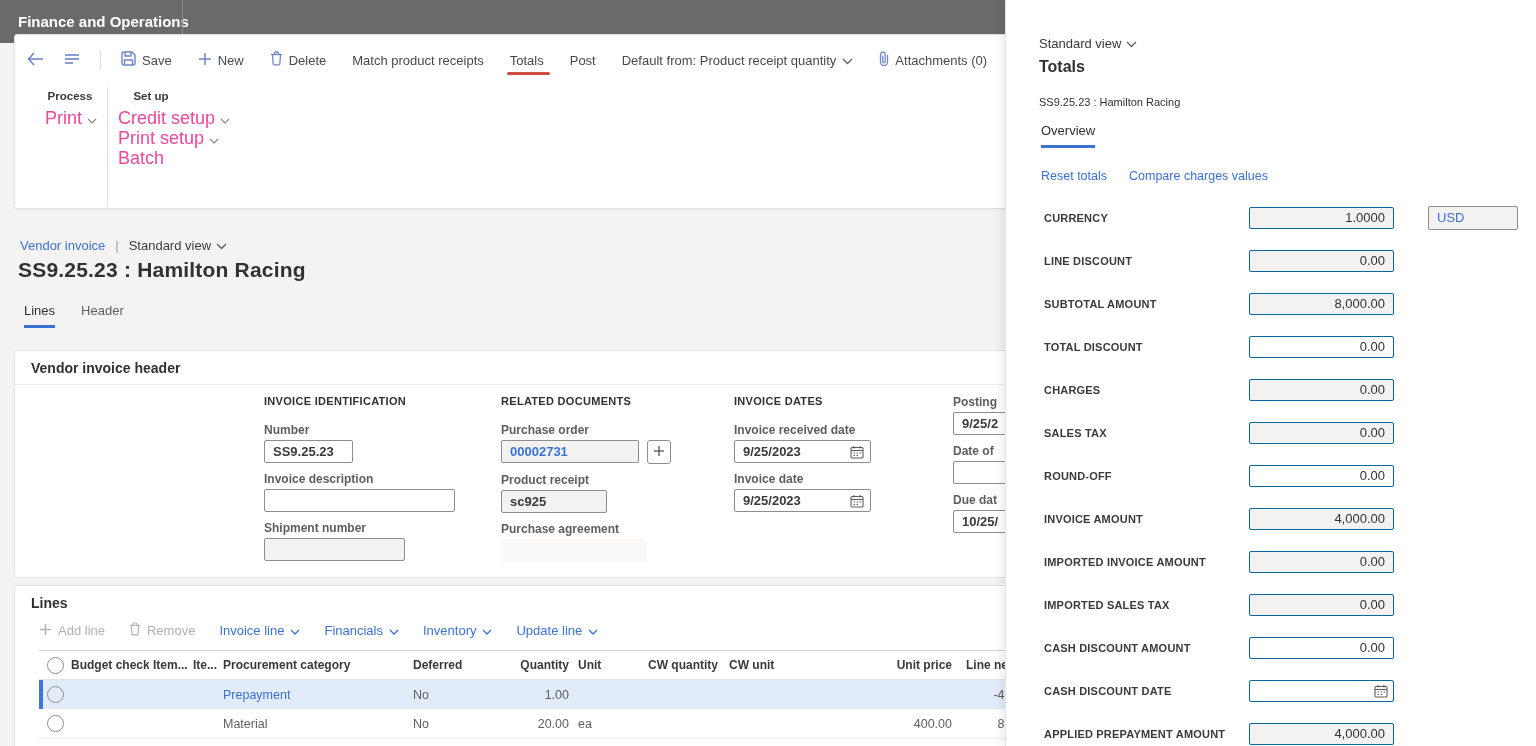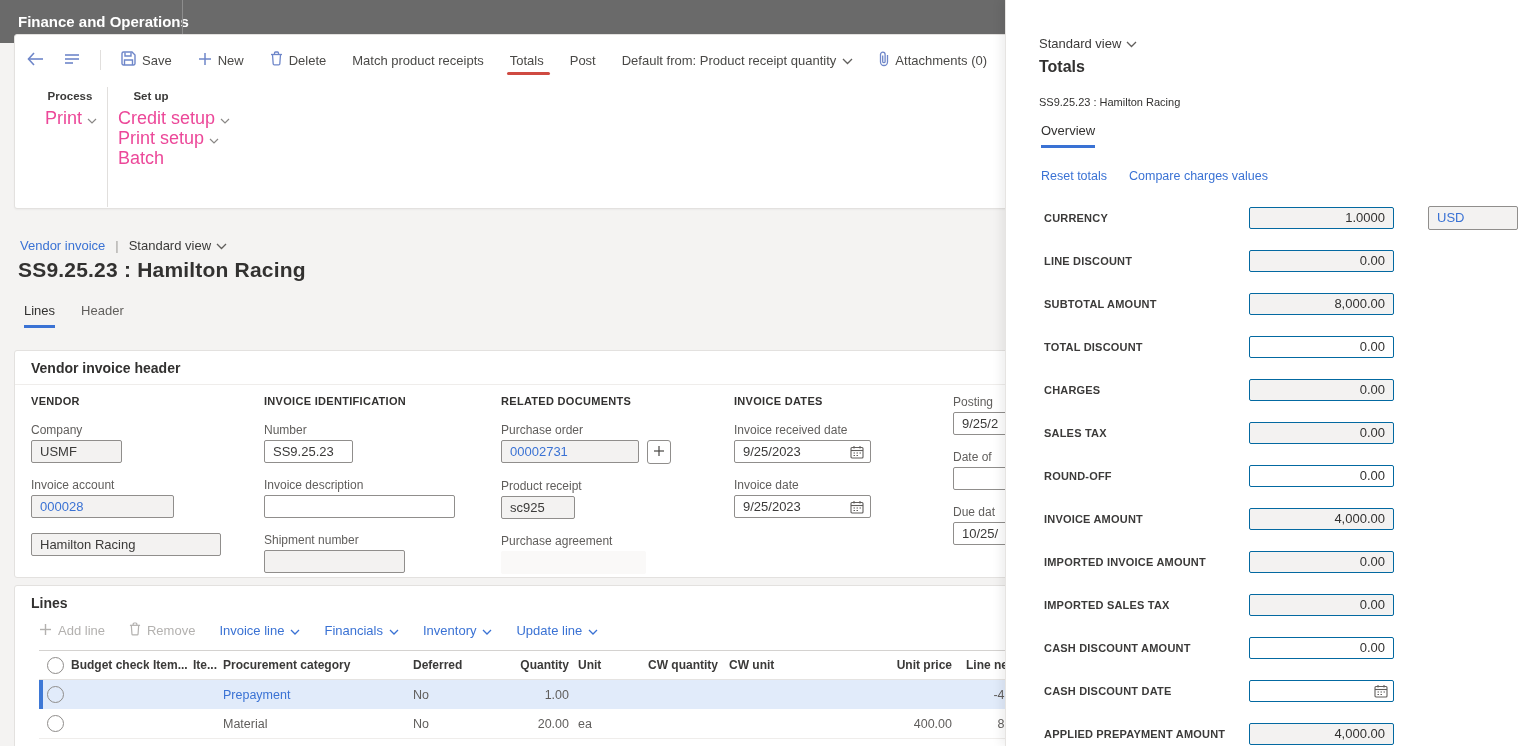--- a/index.html
+++ b/index.html
@@ -39,21 +39,21 @@
   .tab.active{color:#323130;border-bottom:3px solid #3a72d4;}
 
   
   .card{position:absolute;background:#fff;border:1px solid #e3e1df;border-radius:3px;}
   .card-title{position:absolute;left:16px;top:9px;font-size:14px;font-weight:700;color:#323130;}
   .header-card{left:14px;top:350px;width:1508px;height:226px;}
   .card-title-rule{position:absolute;left:0;top:33px;width:100%;height:1px;background:#efedeb;}
 
   .fcol{position:absolute;top:44px;}
   .fgroup-h{font-size:11px;font-weight:700;color:#323130;letter-spacing:.3px;height:14px;margin-bottom:14px;}
-  .fblock{margin-bottom:15px;}
+  .fblock{margin-bottom:9px;font-weight:bold;}
   .flabel{font-size:12px;color:#605e5c;margin-bottom:3px;height:14px;}
   .fld{box-sizing:border-box;height:23px;border:1px solid #908e8c;border-radius:2px;background:#fff;font-size:13px;color:#3b3a39;line-height:21px;padding:0 8px;}
   .fld.ro{background:#f3f2f1;}
   .fld.lookup{color:#3a72d4;}
   .fld.disabled{background:#faf9f8;border-color:#faf9f8;}
   .fld.date{position:relative;padding-right:26px;}
   .fld.date .cal{position:absolute;right:6px;top:3px;color:#605e5c;}
   .po-row{display:flex;gap:8px;align-items:flex-start;}
   .plus-btn{box-sizing:border-box;width:24px;height:24px;border:1px solid #908e8c;border-radius:3px;background:#fff;display:flex;align-items:center;justify-content:center;color:#484644;}
 
@@ -214,34 +214,20 @@
   <h1 class="page-title">SS9.25.23 : Hamilton Racing</h1>
   <div class="page-tabs">
     <span class="tab active">Lines</span>
     <span class="tab">Header</span>
   </div>
 
   <section class="card header-card">
     <div class="card-title">Vendor invoice header</div>
     <div class="card-title-rule"></div>
 
-    <div class="fcol" style="left:16px;">
-      <div class="fgroup-h">VENDOR</div>
-      <div class="fblock">
-        <div class="flabel">Company</div>
-        <div class="fld ro" style="width:91px;">USMF</div>
-      </div>
-      <div class="fblock">
-        <div class="flabel">Invoice account</div>
-        <div class="fld ro lookup" style="width:143px;">000028</div>
-      </div>
-      <div class="fblock">
-        <div class="fld ro" style="width:190px;">Hamilton Racing</div>
-      </div>
-    </div>
 
     <div class="fcol" style="left:249px;">
       <div class="fgroup-h">INVOICE IDENTIFICATION</div>
       <div class="fblock">
         <div class="flabel">Number</div>
         <div class="fld" style="width:89px;">SS9.25.23</div>
       </div>
       <div class="fblock">
         <div class="flabel">Invoice description</div>
         <div class="fld" style="width:191px;"></div>
@@ -261,21 +247,21 @@
           <div class="plus-btn">
             <span><svg width="12" height="12" viewBox="0 0 12 12" stroke="currentColor" stroke-width="1.2">
                   <path d="M6 1 V11"></path>
                   <path d="M1 6 H11"></path>
                 </svg></span>
           </div>
         </div>
       </div>
       <div class="fblock">
         <div class="flabel">Product receipt</div>
-        <div class="fld ro" style="width:74px;">sc925</div>
+        <div class="fld ro" style="width:106px;">sc925</div>
       </div>
       <div class="fblock">
         <div class="flabel">Purchase agreement</div>
         <div class="fld disabled" style="width:145px;"></div>
       </div>
     </div>
 
     <div class="fcol" style="left:719px;">
       <div class="fgroup-h">INVOICE DATES</div>
       <div class="fblock">

